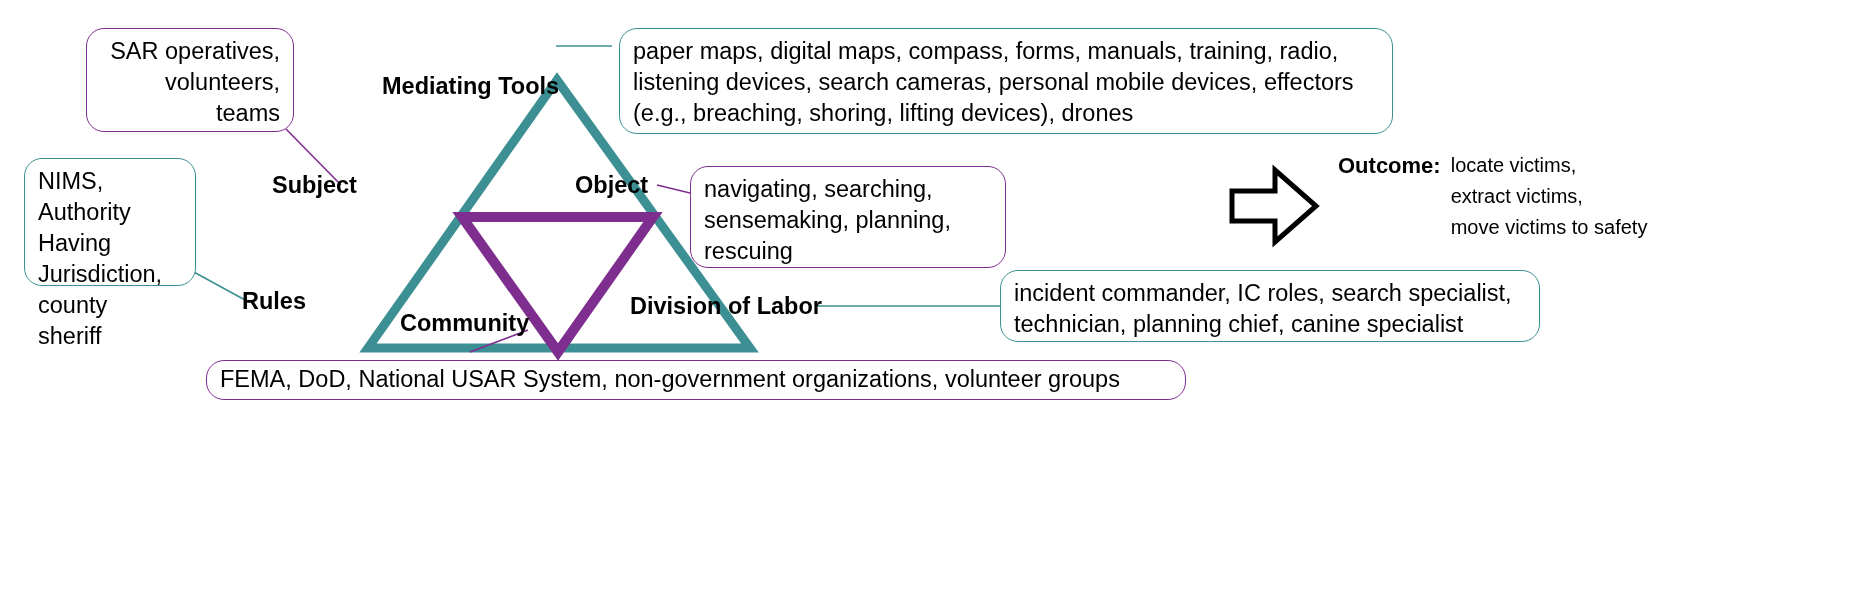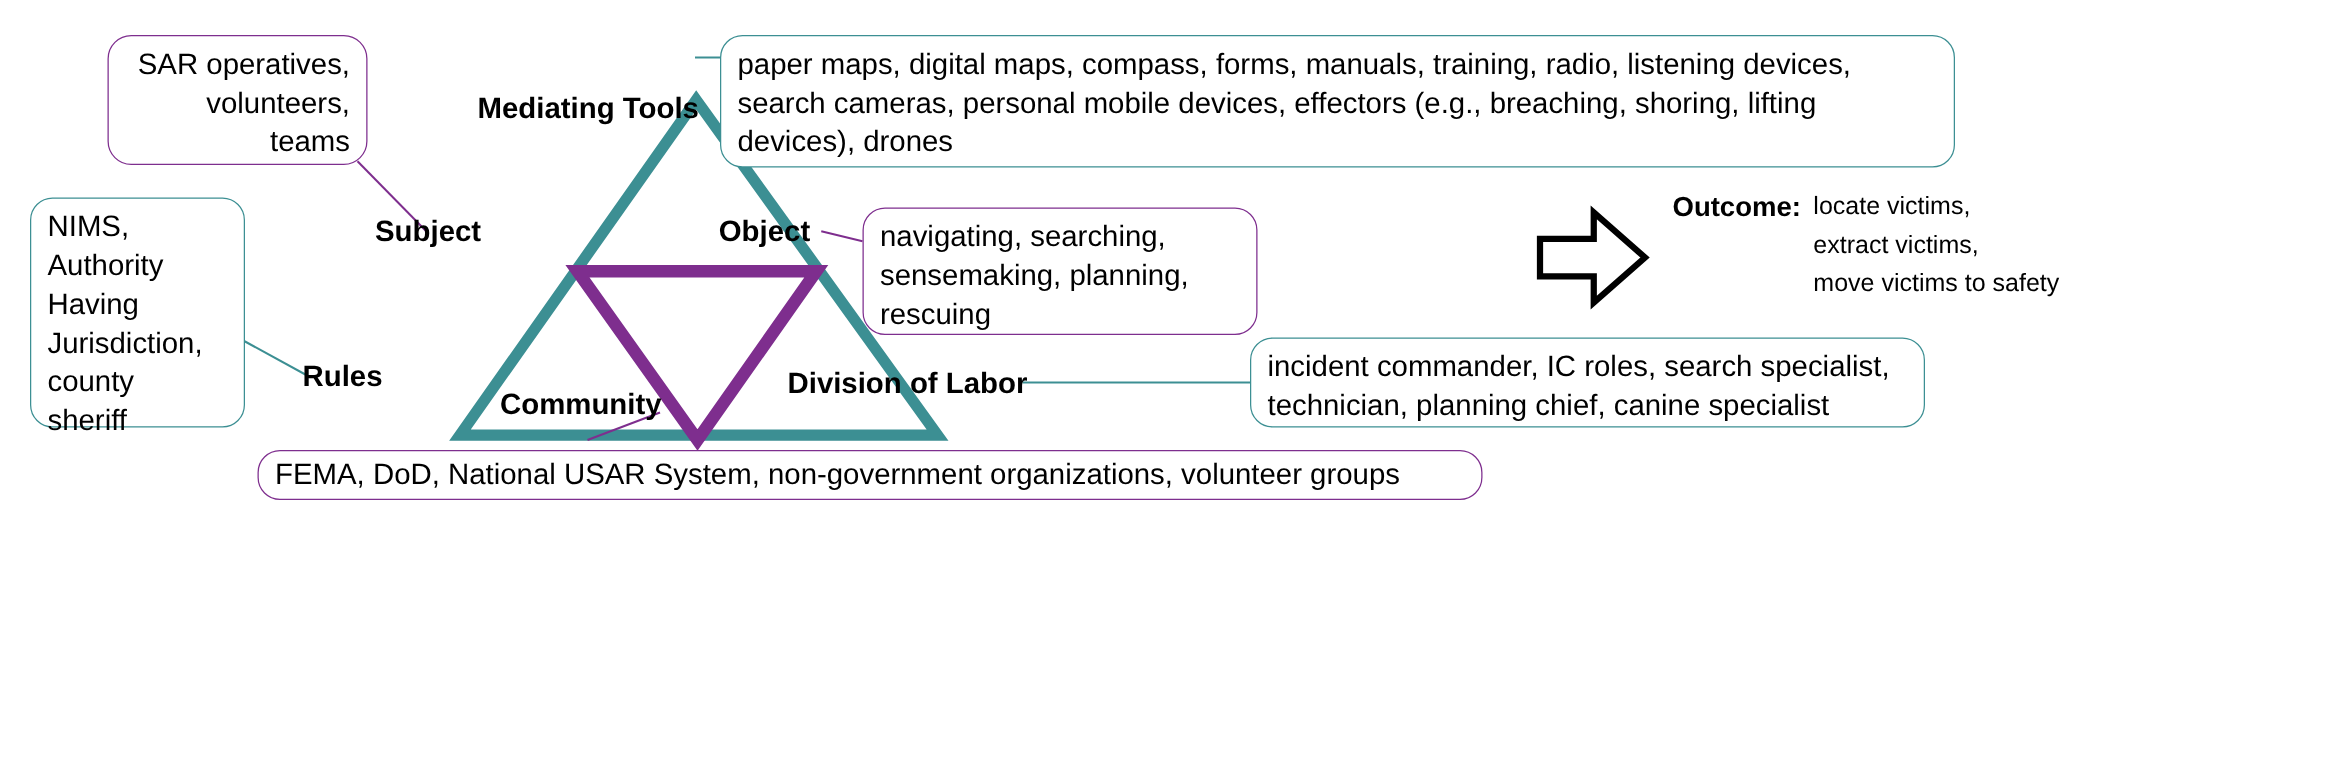--- a/index.html
+++ b/index.html
@@ -82,21 +82,21 @@
     left: 24px;
     top: 507px;
     width: 1830px;
     font-family: "Liberation Serif", serif;
     font-size: 25px;
     line-height: 36px;
     color: #111;
   }
 
   
-  .t-right { text-align: right; border-radius: 19px; }
+  .t-right { text-align: right; }
   .t-left  { text-align: left; }
 </style>
 </head>
 <body>
 
 <div id="figure">
 
   <svg id="diagram-svg" viewBox="0 0 1876 500">
 
     <polygon points="557,80 750,348 368,348" fill="none" stroke="#3C8F93" stroke-width="9" stroke-linejoin="miter"></polygon>
@@ -111,42 +111,42 @@
 
     <line x1="657" y1="185" x2="690" y2="193" stroke="#7E2E8E" stroke-width="1.6"></line>
 
     <line x1="818" y1="306" x2="1000" y2="306" stroke="#3C8F93" stroke-width="1.6"></line>
 
     <line x1="528" y1="330" x2="470" y2="352" stroke="#7E2E8E" stroke-width="1.6"></line>
   </svg>
 
   <div class="vlabel" style="left:382px; top:34px;margin-top:39px;">Mediating Tools</div>
 
-  <div class="vlabel" style="left:272px; top:172px;margin-left:28px;">Subject</div>
+  <div class="vlabel" style="left:272px; top:172px;">Subject</div>
 
   <div class="vlabel" style="left:575px; top:172px;text-align:center;">Object</div>
 
   <div class="vlabel" style="left:242px; top:288px;">Rules</div>
 
   <div class="vlabel" style="left:400px; top:310px;">Community</div>
 
   <div class="vlabel" style="left:630px; top:293px;">Division of Labor</div>
 
   <div class="callout purple t-right" style="left:86px; top:28px; width:208px; height:104px;">SAR operatives,
 volunteers,
 teams</div>
 
-  <div class="callout teal t-left" style="left:24px; top:158px; width:172px; height:184px;">NIMS,
+  <div class="callout teal t-left" style="left:24px; top:158px; width:172px; height:128px;">NIMS,
 Authority
 Having
 Jurisdiction,
 county
 sheriff</div>
 
-  <div class="callout teal t-left" style="left:576px; top:28px; width:988px; height:106px;">paper maps, digital maps, compass, forms, manuals, training, radio, listening devices, search cameras, personal mobile devices, effectors (e.g., breaching, shoring, lifting devices), drones</div>
+  <div class="callout teal t-left" style="left:619px; top:28px; width:774px; height:106px;">paper maps, digital maps, compass, forms, manuals, training, radio, listening devices, search cameras, personal mobile devices, effectors (e.g., breaching, shoring, lifting devices), drones</div>
 
   <div class="callout purple t-left" style="left:690px; top:166px; width:316px; height:102px;">navigating, searching,
 sensemaking, planning,
 rescuing</div>
 
   <div class="callout teal t-left" style="left:1000px; top:270px; width:540px; height:72px;">incident commander, IC roles, search specialist,
 technician, planning chief, canine specialist</div>
 
   <div class="callout purple t-left" style="left:206px; top:360px; width:980px; height:40px; line-height:26px; padding-top:5px;">FEMA, DoD, National USAR System, non-government organizations, volunteer groups</div>
 

